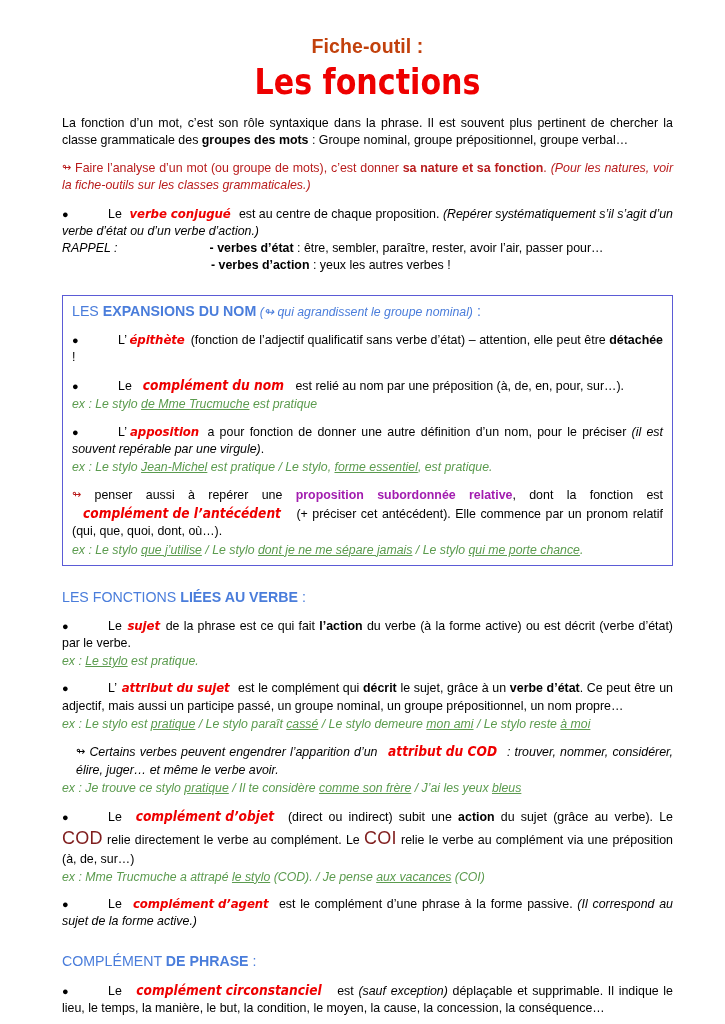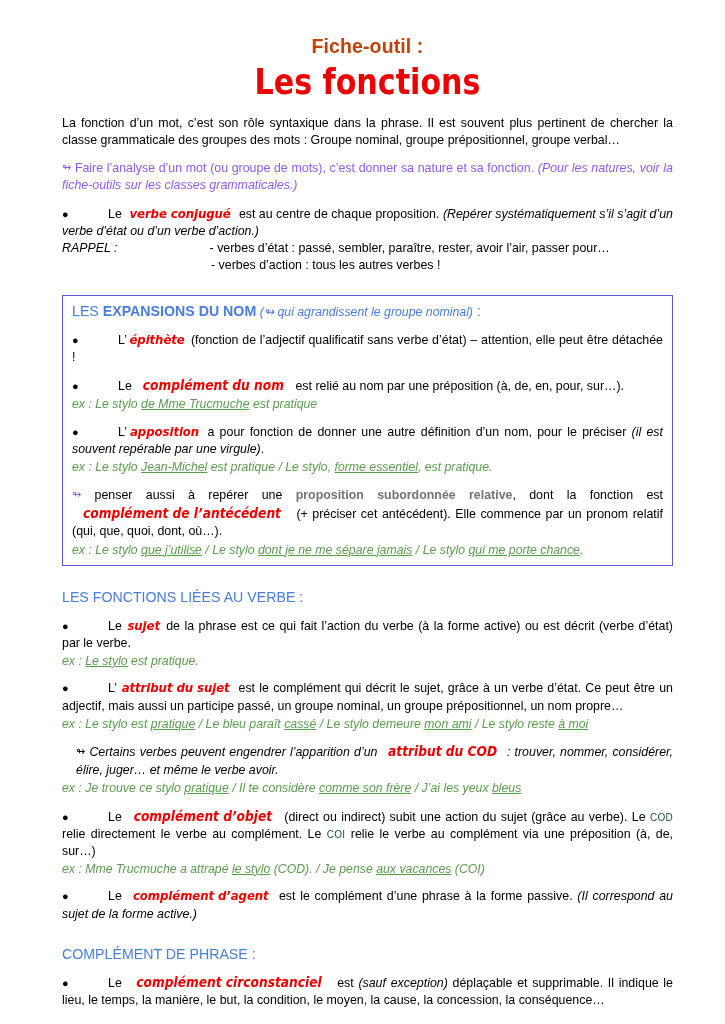--- a/index.html
+++ b/index.html
@@ -43,26 +43,26 @@
   }
 
   
   p { margin: 0; }
   .para {
     font-size: 12.4px;
     line-height: 1.38;
     text-align: justify;
     margin-top: 11px;
   }
-  .b { font-weight: normal; }
+  .b { font-weight: bold; }
   .i { font-style: italic; }
 
   
-  .purple { color: #8b5cf6; }
-  .magenta-b { color: #737373; font-weight: bold; }
+  .purple { color: #b91c1c; }
+  .magenta-b { color: #a21caf; font-weight: bold; }
 
   
   .hand {
     font-family: "DejaVu Sans", sans-serif;
     color: #ee0000;
     font-weight: bold;
     font-style: italic;
     font-size: 12.8px;
     letter-spacing: -0.1px;
     display: inline-block;
@@ -71,22 +71,22 @@
   .hand-lg {
     font-family: "DejaVu Sans", sans-serif;
     color: #ee0000;
     font-weight: bold;
     font-style: italic;
     font-size: 13.6px;
     display: inline-block;
     transform: scaleX(0.9);
   }
   .cod-word {
-    color: #14532d;
-    font-size: 10px;
+    color: #7f1d1d;
+    font-size: 18px;
     letter-spacing: 0.3px;
   }
 
   
   .bullet-row {
     font-size: 12.4px;
     line-height: 1.38;
     text-align: justify;
     margin-top: 10px;
   }
@@ -119,21 +119,21 @@
     vertical-align: 1px;
   }
 
   
   .section-head {
     font-size: 14.2px;
     color: #4a7ddb;
     margin-top: 22px;
     line-height: 1.3;
   }
-  .section-head .strong { font-weight: normal; }
+  .section-head .strong { font-weight: bold; }
   .section-head .tail { color: #4a7ddb; font-weight: normal; }
 
   
   .boxed {
     border: 1.2px solid #5b5bd6;
     padding: 6px 9px 7px 9px;
     margin-top: 20px;
   }
   .boxed .box-head {
     font-size: 14.2px;
@@ -183,24 +183,24 @@
     <span class="arrow">↬</span>
     <span>Faire l’analyse d’un mot (ou groupe de mots), c’est donner </span><span class="b">sa nature et sa fonction</span><span>. </span><span class="i">(Pour les natures, voir la fiche-outils sur les classes grammaticales.)</span>
   </p>
 
   <p class="bullet-row">
     <span class="dot">●</span><span>Le </span><span class="hand">verbe conjugué</span><span> est au centre de chaque proposition. </span><span class="i">(Repérer systématiquement s’il s’agit d’un verbe d’état ou d’un verbe d’action.)</span>
   </p>
 
   <div class="rappel-lines">
     <div>
-      <span class="lbl">RAPPEL :</span><span class="indent"></span><span class="b">- verbes d’état</span><span> : passé, sembler, paraître, rester, avoir l’air, passer pour…</span>
+      <span class="lbl">RAPPEL :</span><span class="indent"></span><span class="b">- verbes d’état</span><span> : être, sembler, paraître, rester, avoir l’air, passer pour…</span>
     </div>
     <div>
-      <span class="indent"></span><span class="indent" style="width:57px"></span><span class="b">- verbes d’action</span><span> : tous les autres verbes !</span>
+      <span class="indent"></span><span class="indent" style="width:57px"></span><span class="b">- verbes d’action</span><span> : yeux les autres verbes !</span>
     </div>
   </div>
 
   <div class="boxed">
     <p class="box-head">
       <span>LES </span><span class="strong">EXPANSIONS DU NOM</span><span class="box-head-note"> (↬ qui agrandissent le groupe nominal)</span><span class="tail"> :</span>
     </p>
 
     <p class="bullet-row">
       <span class="dot">●</span><span>L’</span><span class="hand">épithète</span><span> (fonction de l’adjectif qualificatif sans verbe d’état) – attention, elle peut être </span><span class="b">détachée</span><span> !</span>
@@ -237,21 +237,21 @@
     <span class="dot">●</span><span>Le </span><span class="hand">sujet</span><span> de la phrase est ce qui fait </span><span class="b">l’action</span><span> du verbe (à la forme active) ou est décrit (verbe d’état) par le verbe.</span>
   </p>
   <p class="ex">
     <span>ex : </span><span class="u">Le stylo</span><span> est pratique.</span>
   </p>
 
   <p class="bullet-row">
     <span class="dot">●</span><span>L’</span><span class="hand">attribut du sujet</span><span> est le complément qui </span><span class="b">décrit</span><span> le sujet, grâce à un </span><span class="b">verbe d’état</span><span>. Ce peut être un adjectif, mais aussi un participe passé, un groupe nominal, un groupe prépositionnel, un nom propre…</span>
   </p>
   <p class="ex">
-    <span>ex : Le stylo est </span><span class="u">pratique</span><span>  / Le bleu paraît </span><span class="u">cassé</span><span> / Le stylo demeure </span><span class="u">mon ami</span><span> / Le stylo reste </span><span class="u">à moi</span>
+    <span>ex : Le stylo est </span><span class="u">pratique</span><span>  / Le stylo paraît </span><span class="u">cassé</span><span> / Le stylo demeure </span><span class="u">mon ami</span><span> / Le stylo reste </span><span class="u">à moi</span>
   </p>
 
   <p class="sub-arrow-para">
     <span class="arrow">↬</span>
     <span>Certains verbes peuvent engendrer l’apparition d’un </span><span class="hand-lg">attribut du COD</span><span> : trouver, nommer, considérer, élire, juger… et même le verbe avoir.</span>
   </p>
   <p class="ex">
     <span>ex : Je trouve ce stylo </span><span class="u">pratique</span><span> / Il te considère </span><span class="u">comme son frère</span><span> / J’ai les yeux </span><span class="u">bleus</span>
   </p>
 

